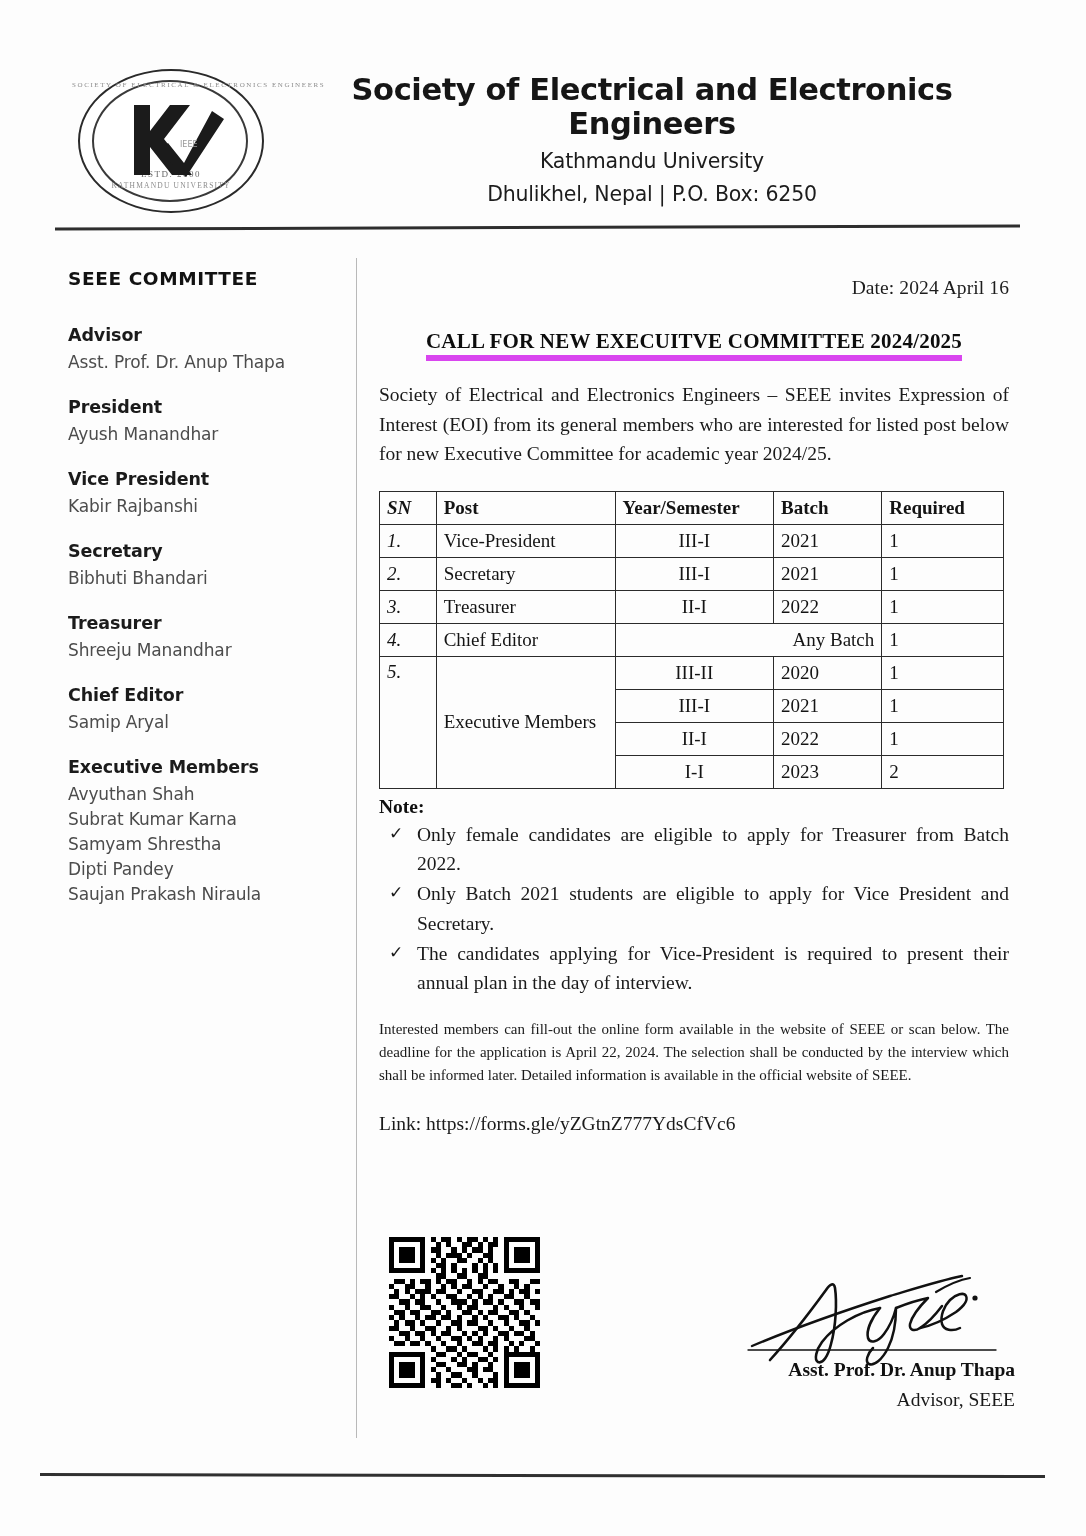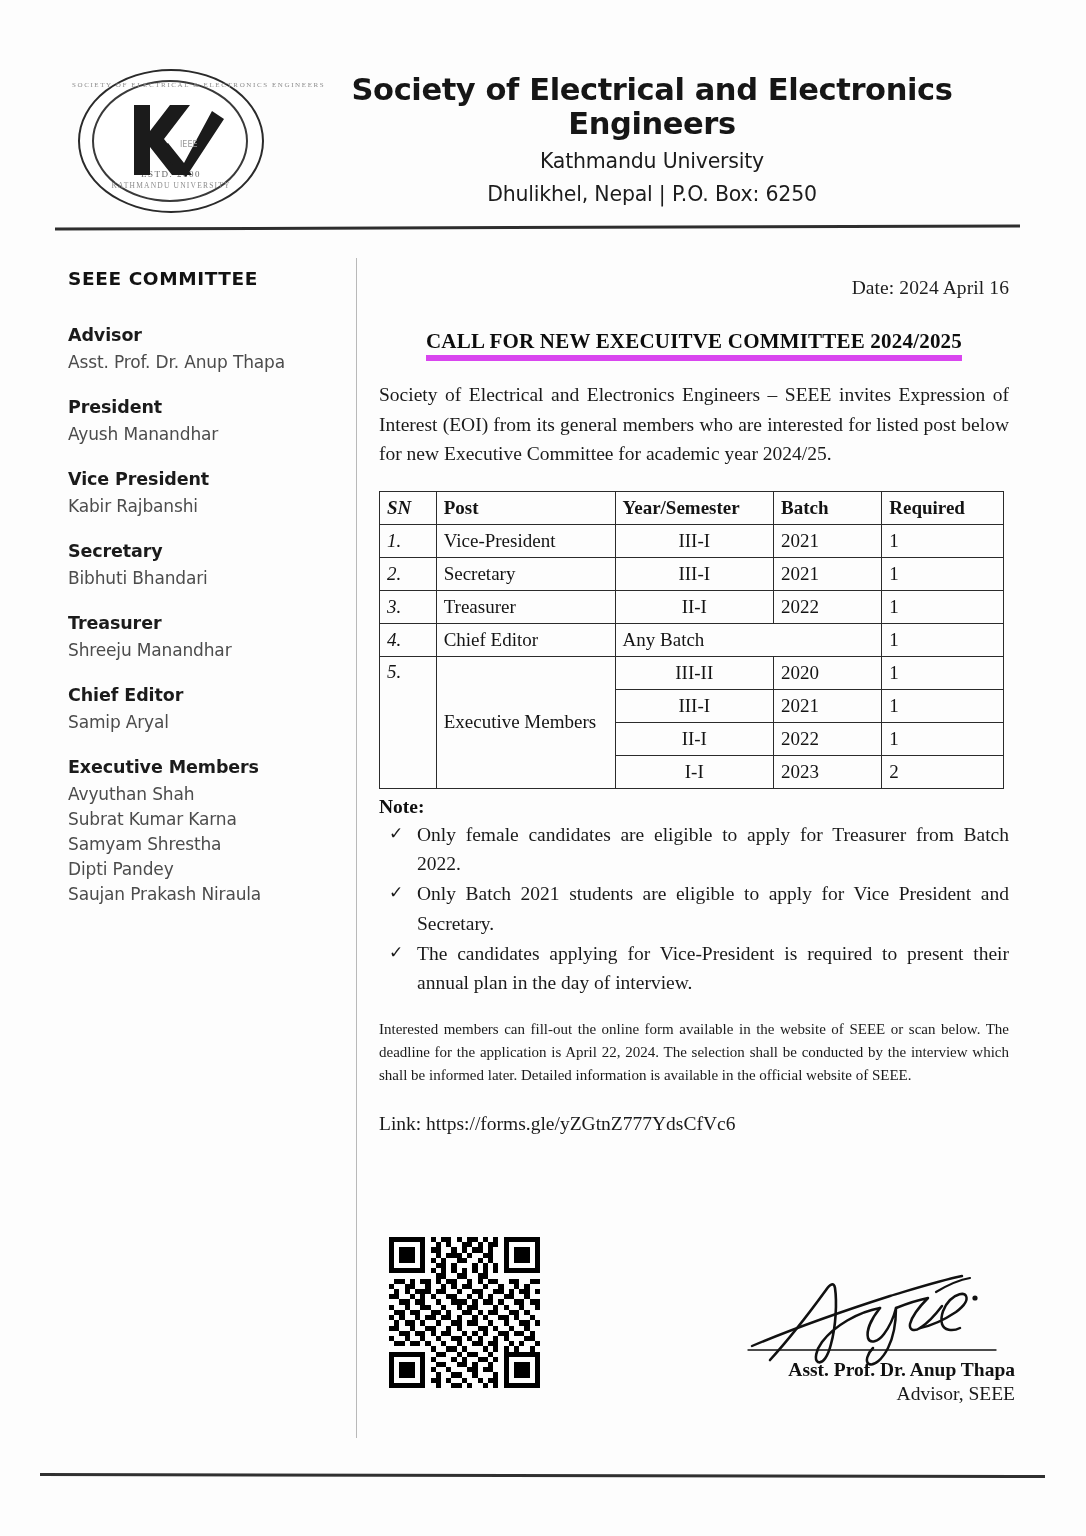--- a/index.html
+++ b/index.html
@@ -189,21 +189,21 @@
     vertical-align: middle;
   }
   table.posts th { font-weight: bold; text-align: left; }
   th.c-sn, td.c-sn { width: 48px; text-align: left; font-style: italic; }
   th.c-post, td.c-post { width: 196px; }
   th.c-ys, td.c-ys { width: 153px; text-align: center; }
   th.c-batch, td.c-batch { width: 110px; text-align: left; }
   th.c-req, td.c-req { width: 118px; text-align: left; }
   td.c-ys, td.c-batch { text-align: center; }
   td.c-batch { text-align: left; }
-  td.merge-any { text-align: left; }
+  td.merge-any { text-align: right; }
   td.exec-post { vertical-align: top; padding-top: 4px; line-height: 1.42; }
   td.c-req { padding-left: 9px; }
 
   
   .note-head {
     font-weight: bold;
     font-size: 19.5px;
     margin-top: 7px;
     color: #0f0f0f;
   }
@@ -259,21 +259,21 @@
   .sign-svg { display: block; margin-left: auto; }
   .sign-name {
     font-weight: bold;
     font-size: 19.5px;
     color: #101010;
     margin-top: -14px;
   }
   .sign-role {
     font-size: 19.5px;
     color: #191919;
-    margin-top: 2px;
+    margin-top: 8px;
   }
 </style>
 </head>
 <body>
 
 <div class="page">
 
   <div class="header">
 
     <div class="logo-wrap">

